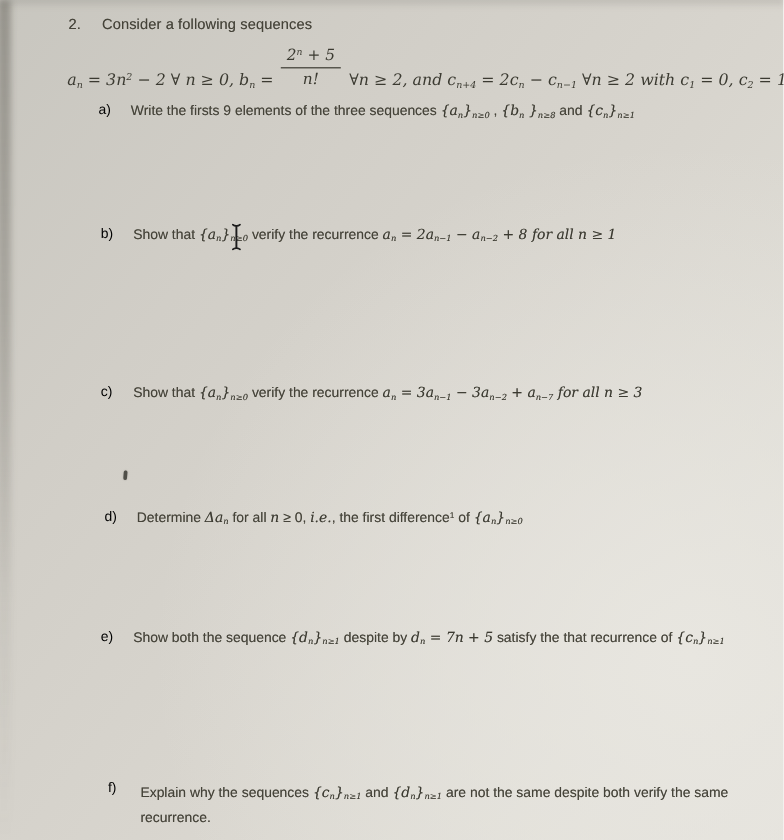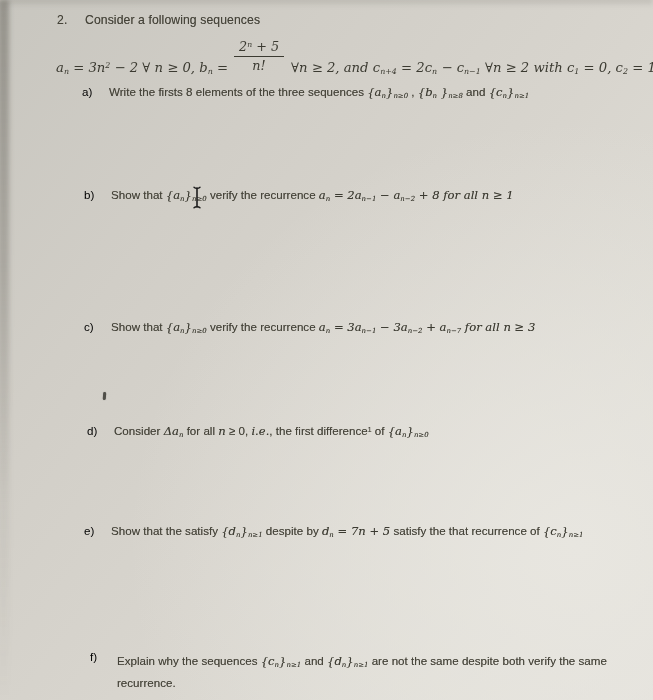--- a/index.html
+++ b/index.html
@@ -86,41 +86,41 @@
     <span class="part"><span class="math">a<sub>n</sub> = 3n<sup>2</sup> − 2 ∀ n ≥ 0,  b<sub>n</sub> =</span></span>
     <span class="frac">
       <span class="num"><span class="math">2<sup>n</sup> + 5</span></span>
       <span class="den"><span class="math">n!</span></span>
     </span>
     <span class="part"><span class="math">∀n ≥ 2,  and  c<sub>n+4</sub> = 2c<sub>n</sub> − c<sub>n−1</sub> ∀n ≥ 2 with c<sub>1</sub> = 0, c<sub>2</sub> = 1</span></span>
   </div>
 
   <div class="item item-a">
     <span class="item-label">a)</span>
-    <span class="item-text"><span class="txt">Write the firsts 8 elements of the three sequences </span><span class="math">{a<sub>n</sub>}<sub>n≥0</sub></span><span class="txt"> , </span><span class="math">{b<sub>n</sub> }<sub>n≥8</sub></span><span class="txt"> and </span><span class="math">{c<sub>n</sub>}<sub>n≥1</sub></span></span>
+    <span class="item-text"><span class="txt">Write the firsts 9 elements of the three sequences </span><span class="math">{a<sub>n</sub>}<sub>n≥0</sub></span><span class="txt"> , </span><span class="math">{b<sub>n</sub> }<sub>n≥8</sub></span><span class="txt"> and </span><span class="math">{c<sub>n</sub>}<sub>n≥1</sub></span></span>
   </div>
 
   <div class="item item-b">
     <span class="item-label">b)</span>
     <span class="item-text"><span class="txt">Show that </span><span class="math">{a<sub>n</sub>}<sub>n≥0</sub></span><span class="txt"> verify the recurrence </span><span class="math">a<sub>n</sub> = 2a<sub>n−1</sub> − a<sub>n−2</sub> + 8</span><span class="math">  for all n ≥ 1</span></span>
   </div>
 
   <div class="item item-c">
     <span class="item-label">c)</span>
     <span class="item-text"><span class="txt">Show that </span><span class="math">{a<sub>n</sub>}<sub>n≥0</sub></span><span class="txt"> verify the recurrence </span><span class="math">a<sub>n</sub> = 3a<sub>n−1</sub> − 3a<sub>n−2</sub> + a<sub>n−7</sub> for all n ≥ 3</span></span>
   </div>
 
   <div class="item item-d">
     <span class="item-label">d)</span>
-    <span class="item-text"><span class="txt">Consider </span><span class="math">Δa<sub>n</sub></span><span class="txt"> for all </span><span class="math">n</span><span class="txt"> ≥ 0, </span><span class="math">i.e.</span><span class="txt">, the first difference<sup>1</sup> of </span><span class="math">{a<sub>n</sub>}<sub>n≥0</sub></span></span>
+    <span class="item-text"><span class="txt">Determine </span><span class="math">Δa<sub>n</sub></span><span class="txt"> for all </span><span class="math">n</span><span class="txt"> ≥ 0, </span><span class="math">i.e.</span><span class="txt">, the first difference<sup>1</sup> of </span><span class="math">{a<sub>n</sub>}<sub>n≥0</sub></span></span>
   </div>
 
   <div class="item item-e">
     <span class="item-label">e)</span>
-    <span class="item-text"><span class="txt">Show that the satisfy </span><span class="math">{d<sub>n</sub>}<sub>n≥1</sub></span><span class="txt"> despite by </span><span class="math">d<sub>n</sub> = 7n + 5</span><span class="txt"> satisfy the that recurrence of </span><span class="math">{c<sub>n</sub>}<sub>n≥1</sub></span></span>
+    <span class="item-text"><span class="txt">Show both the sequence </span><span class="math">{d<sub>n</sub>}<sub>n≥1</sub></span><span class="txt"> despite by </span><span class="math">d<sub>n</sub> = 7n + 5</span><span class="txt"> satisfy the that recurrence of </span><span class="math">{c<sub>n</sub>}<sub>n≥1</sub></span></span>
   </div>
 
   <div class="item item-f">
     <span class="item-label">f)</span>
     <span class="item-text"><span class="txt">Explain why the sequences </span><span class="math">{c<sub>n</sub>}<sub>n≥1</sub></span><span class="txt"> and </span><span class="math">{d<sub>n</sub>}<sub>n≥1</sub></span><span class="txt"> are not the same despite both verify the same recurrence.</span></span>
   </div>
 
   <svg class="ibeam" viewBox="0 0 10 23">
     <path d="M2 1.2 C3.4 2.6 6.6 2.6 8 1.2" fill="none" stroke="#1c1c1c" stroke-width="1.4" stroke-linecap="round"></path>
     <line x1="5" y1="1.8" x2="5" y2="21.2" stroke="#1c1c1c" stroke-width="1.6"></line>

